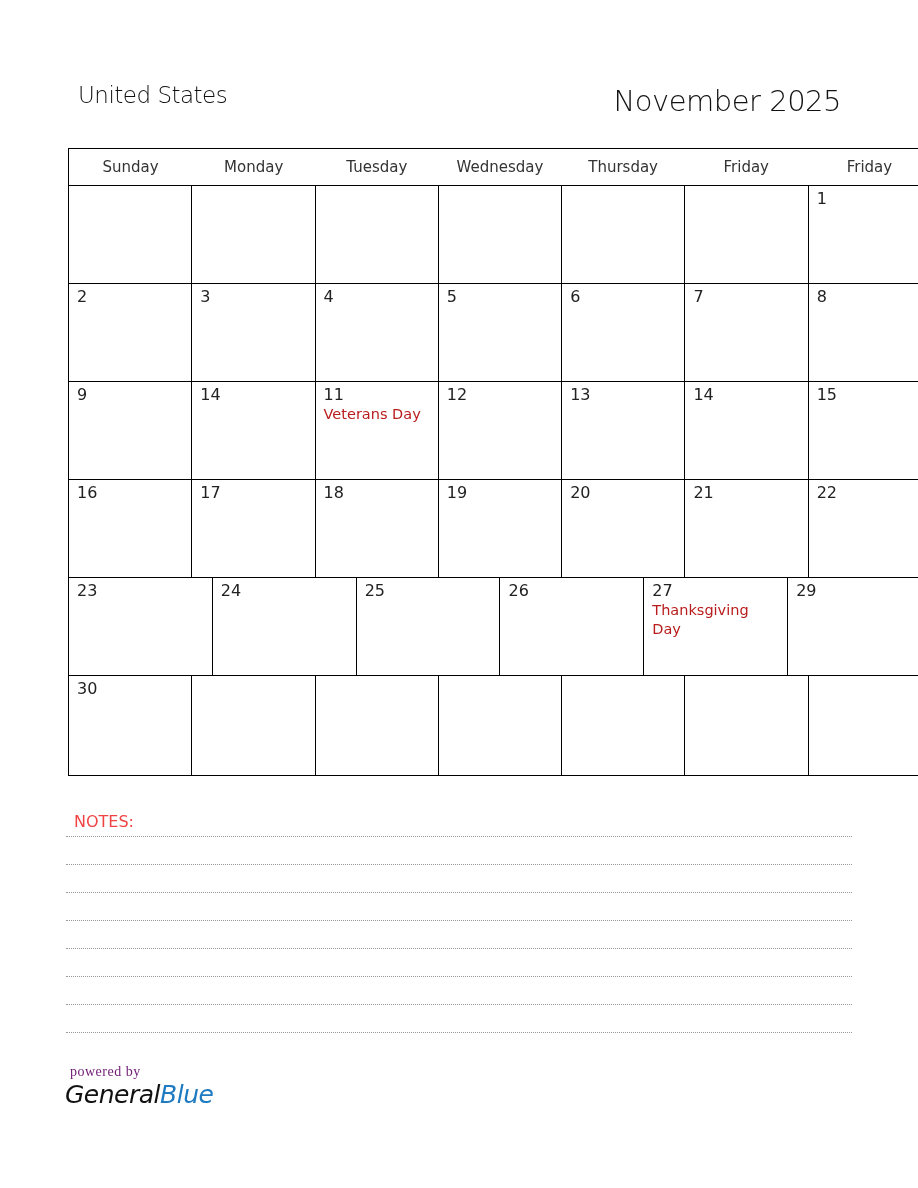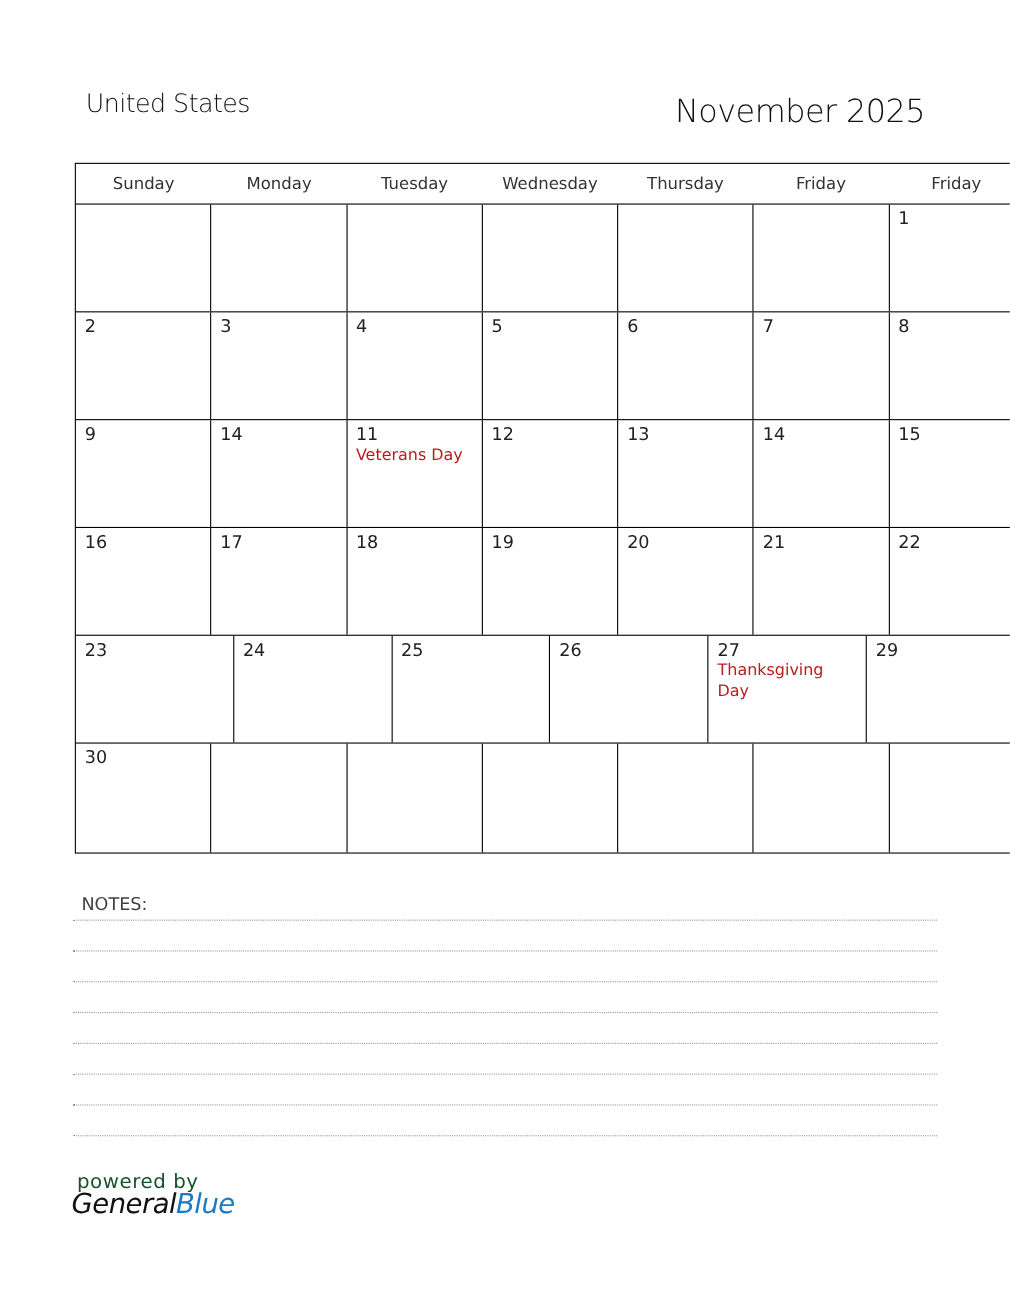--- a/index.html
+++ b/index.html
@@ -8,23 +8,23 @@
   .month { position:absolute; top:84px; right:77px; font-size:29px; font-weight:300; letter-spacing:-0.5px; color:#111; }
   .cal { position:absolute; left:68px; top:148px; width:864px; border:1px solid #000; box-sizing:border-box; }
   .hdr { display:flex; height:37px; border-bottom:1px solid #000; box-sizing:border-box; }
   .hdr div { flex:1; text-align:center; font-size:15px; line-height:37px; color:#333; }
   .row { display:flex; height:98px; border-bottom:1px solid #000; box-sizing:border-box; }
   .row:last-child { border-bottom:none; height:99px; }
   .cell { flex:1; border-right:1px solid #000; box-sizing:border-box; padding:3px 8px; position:relative; }
   .cell:last-child { border-right:none; }
   .num { font-size:16px; color:#222; line-height:20px; }
   .hol { font-size:14.5px; color:#b91c1c; line-height:18.5px; }
-  .notes-label { position:absolute; left:74px; top:812px; font-size:16px; color:#404040; }
+  .notes-label { position:absolute; left:74px; top:812px; font-size:16px; color:#ef4444; }
   .line { position:absolute; left:66px; width:786px; height:0; border-top:1px dotted #999; }
-  .powered { position:absolute; left:70px; top:1064px; font-size:18px; color:#14532d; letter-spacing:0.5px; }
+  .powered { position:absolute; left:70px; top:1064px; font-size:14px; color:#701a75; letter-spacing:0.5px;font-family:Liberation Serif, serif; }
   .brand { position:absolute; left:65px; top:1080px; font-size:25px; letter-spacing:-0.5px;font-style:italic; }
   .brand .g { color:#111; } .brand .b { color:#1f7bc1; }
 </style>
 </head>
 <body>
 
 <div class="title">United States</div>
 <div class="month">November 2025</div>
 
 <div class="cal">

